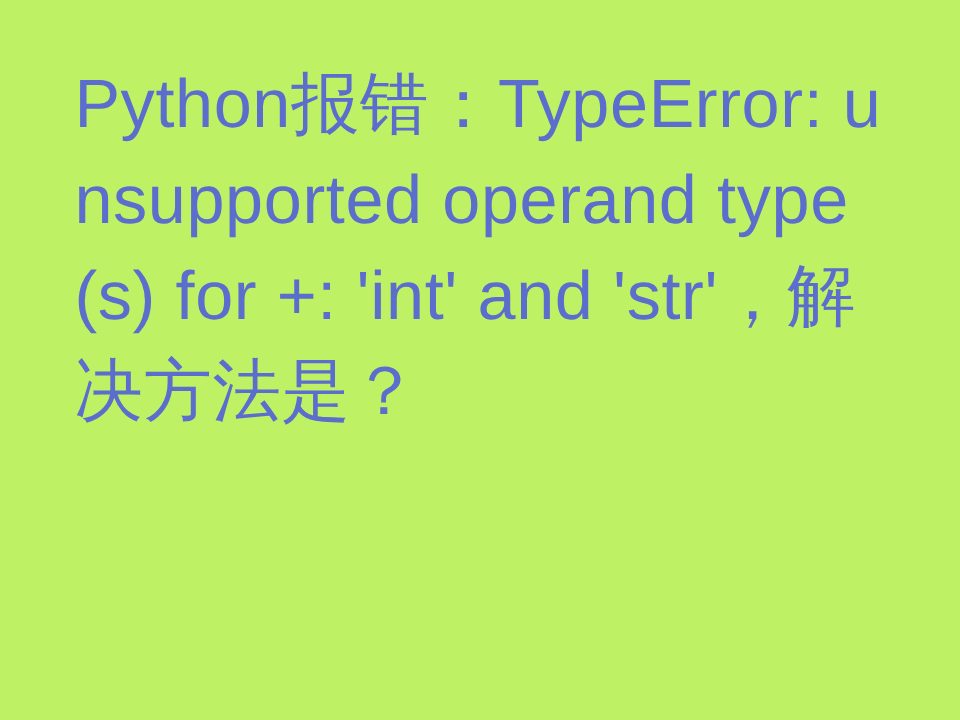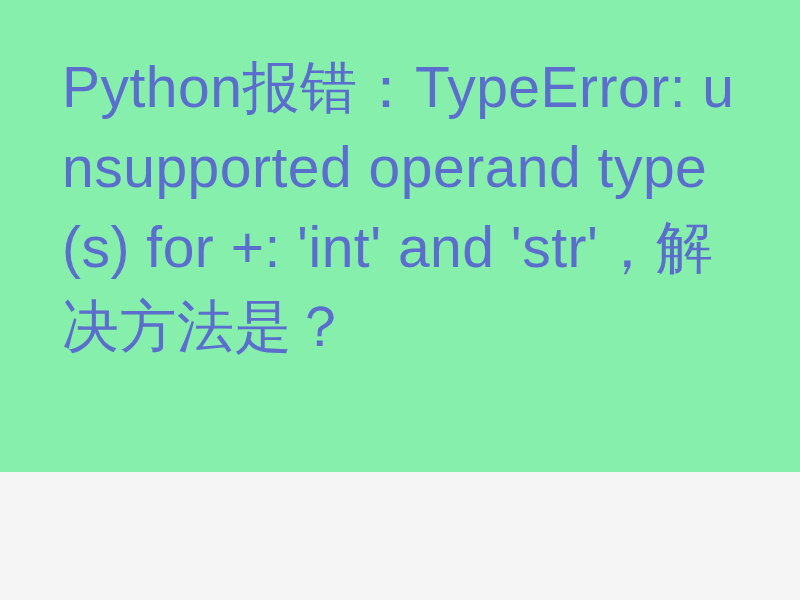--- a/index.html
+++ b/index.html
@@ -10,23 +10,23 @@
     body {
       width: 800px;
       height: 600px;
       background: #f5f5f5;
       display: flex;
       align-items: flex-start;
       justify-content: flex-start;
       overflow: hidden;
     }
     .card {
-      background: #86efac;
+      background: #bef264;
       width: 800px;
-      height: 472px;
+      height: 600px;
       padding: 48px 62px;
       position: relative;
     }
     .title-text {
       color: #5b6dcd;
       font-size: 57px;
       font-weight: 400;
       line-height: 1.4;
       font-family: -apple-system, BlinkMacSystemFont, "Segoe UI", "PingFang SC", "Microsoft YaHei", sans-serif;
       word-break: break-all;

